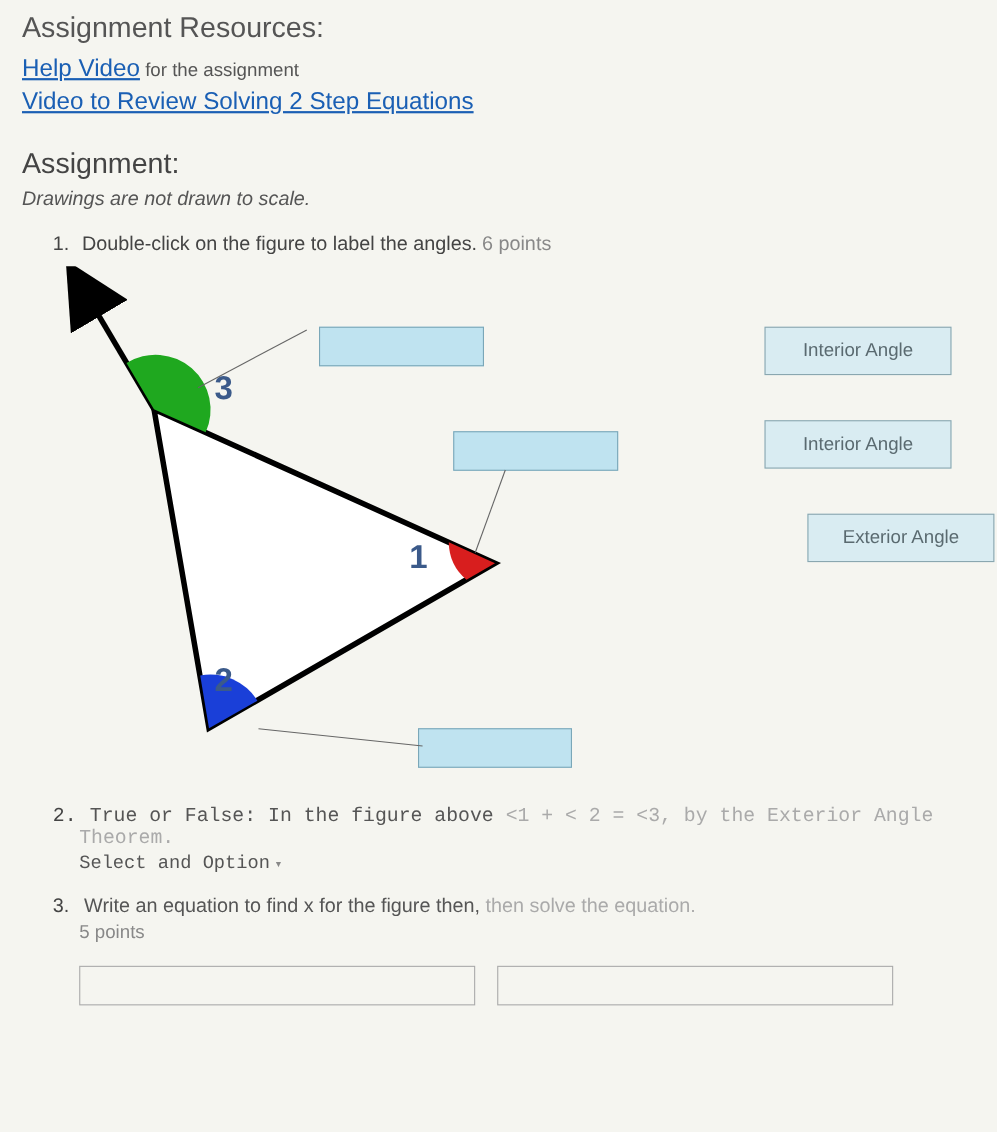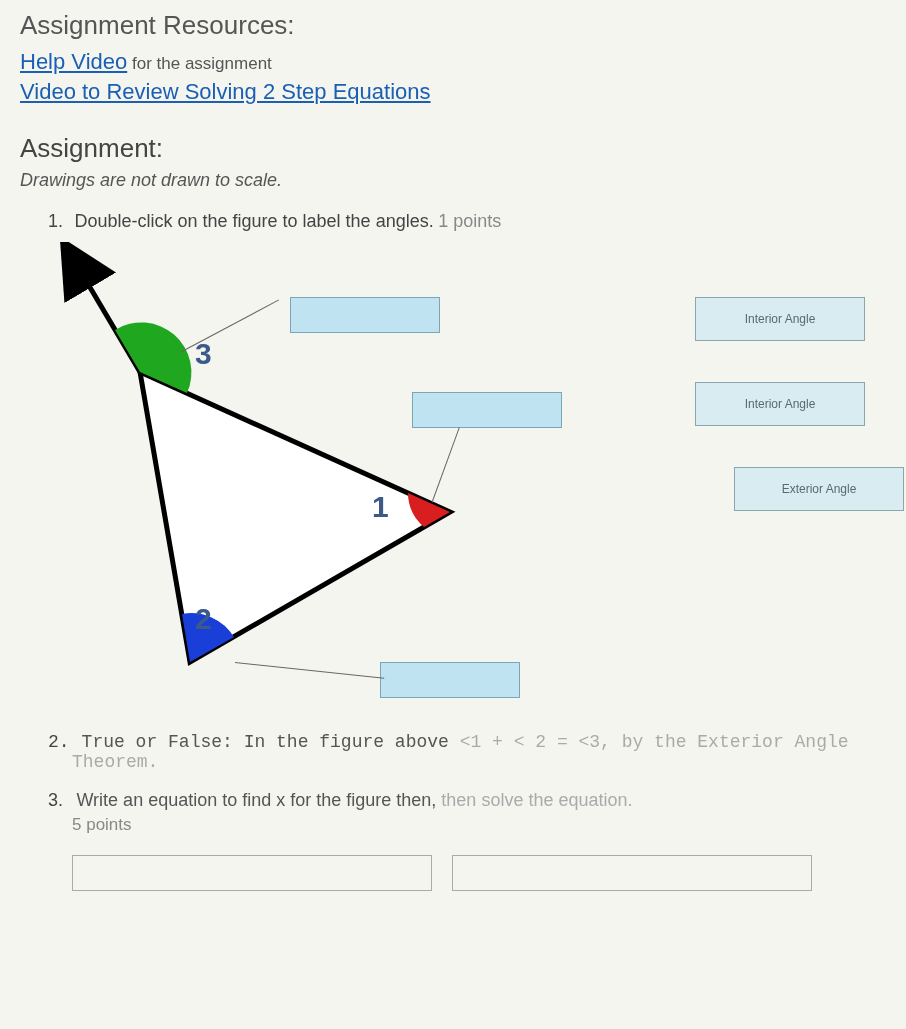--- a/index.html
+++ b/index.html
@@ -73,21 +73,21 @@
     }
     .option-box {
       position: absolute;
       background: #d9ecf2;
       border: 1px solid #8aa7b0;
       height: 44px;
       width: 170px;
       display: flex;
       align-items: center;
       justify-content: center;
-      font-size: 12px;
+      font-size: 17px;
       color: #5a6a70;
       cursor: grab;
     }
     .angle-label {
       position: absolute;
       font-size: 30px;
       font-weight: bold;
       color: #3b5a8a;
     }
     .q2 { margin-top: 10px; padding-left: 52px; font-family: Liberation Mono, monospace; }
@@ -136,21 +136,21 @@
 <div class="link-row">
   <span class="link">Video to Review Solving 2 Step Equations</span>
 </div>
 
 <div class="assignment-header">Assignment:</div>
 <div class="italic-note">Drawings are not drawn to scale.</div>
 
 <div class="numbered">
   <span class="num">1.</span>
   <span class="txt">Double-click on the figure to label the angles.</span>
-  <span class="pts"> 1 points</span>
+  <span class="pts"> 6 points</span>
 </div>
 
 <div class="figure-area">
 
   <svg class="triangle-svg" width="520" height="480">
 
     <defs>
       <marker id="arrowhead" markerWidth="12" markerHeight="12" refX="6" refY="6" orient="auto">
         <polygon points="0,0 12,6 0,12" fill="#000"></polygon>
       </marker>
@@ -180,20 +180,23 @@
   <div class="connector" style="left:215px; top:420px; width:150px; transform: rotate(6deg);"></div>
 
   <div class="option-box" style="left:675px; top:55px;">Interior Angle</div>
   <div class="option-box" style="left:675px; top:140px;">Interior Angle</div>
   <div class="option-box" style="left:714px; top:225px;">Exterior Angle</div>
 </div>
 
 <div class="q2">
   <span class="qnum">2.</span>
   <span class="q2-text">True or False: In the figure above </span><span class="q2-faded">&lt;1 + &lt; 2 = &lt;3, by the Exterior Angle Theorem.</span>
+  <div class="select-option">
+    <span>Select and Option</span><span class="chev">▾</span>
+  </div>
 </div>
 
 <div class="q3">
   <span class="qnum">3.</span>
   <span class="q2-text">Write an equation to find x for the figure then, </span><span class="q2-faded">then solve the equation.</span>
   <div class="pts-line" style="margin-top:4px;">5 points</div>
 </div>
 
 <div class="bottom-row">
   <div class="bottom-box"></div>

